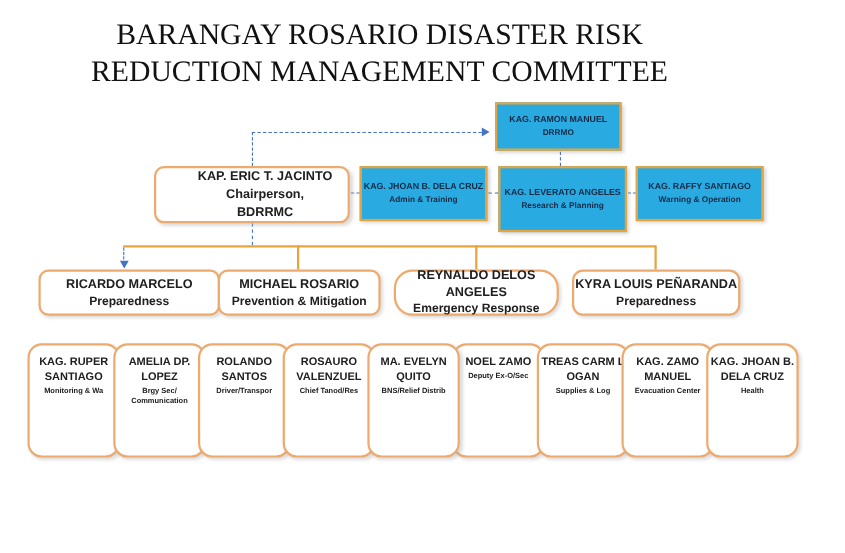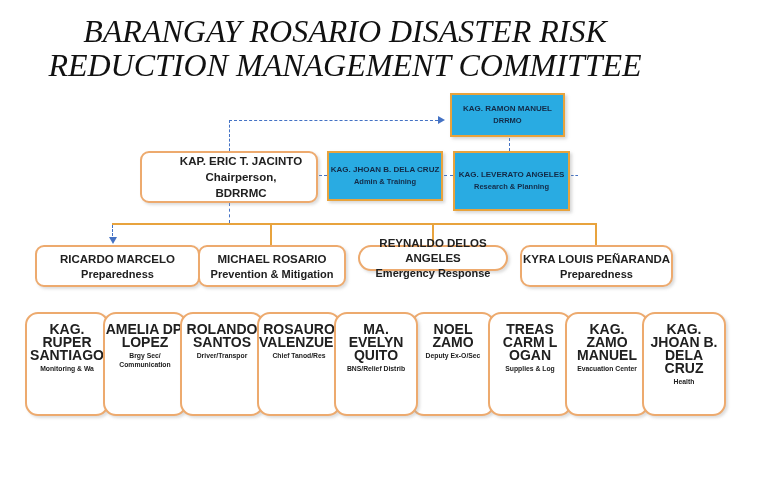--- a/index.html
+++ b/index.html
@@ -3,22 +3,22 @@
 <meta charset="utf-8">
 <style>
   html,body{margin:0;padding:0;background:#fff;}
   #stage{
     position:relative;width:768px;height:503px;background:#ffffff;
     font-family:"Liberation Sans",sans-serif;overflow:hidden;
   }
   
   #title{
     position:absolute;top:14px;left:0;width:690px;text-align:center;
-    font-family:"Liberation Serif",serif;font-size:32px;color:#111;
-    line-height:34px;font-weight:400;font-style:italic;
+    font-family:"Liberation Serif",serif;font-size:27px;color:#111;
+    line-height:34px;font-weight:400;
   }
   
   .node{position:absolute;box-sizing:border-box;text-align:center;}
   
   .blue-box{
     background:#29ABE2;border:2px solid #E8A33D;color:#132A47;
     box-shadow:2px 2px 3px rgba(140,140,140,.35);
     display:flex;flex-direction:column;justify-content:center;align-items:center;
   }
   .blue-box .bname{font-size:8px;font-weight:bold;line-height:10px;}
@@ -33,21 +33,21 @@
   .white-box .wrole{font-size:11px;font-weight:bold;line-height:14px;}
   
   #chairperson .wname,#chairperson .wrole{line-height:16px;padding-left:24px;}
   
   .member{
     position:absolute;top:312px;width:84px;height:104px;box-sizing:border-box;
     background:#ffffff;border:2px solid #EDAA6E;border-radius:13px;color:#202020;
     text-align:center;padding-top:9px;
     box-shadow:2px 2px 3px rgba(170,170,170,.4);
   }
-  .member .mname{font-size:14px;font-weight:bold;line-height:13px;}
+  .member .mname{font-size:10px;font-weight:bold;line-height:13px;}
   .member .mrole{font-size:6.8px;font-weight:bold;line-height:9px;margin-top:2px;}
   
   .vdash{position:absolute;width:0;border-left:1px dashed #4472C4;}
   .hdash{position:absolute;height:0;border-top:1px dashed #4472C4;}
   .hsolid{position:absolute;height:0;border-top:2px solid #E8A33D;}
   .vsolid{position:absolute;width:0;border-left:2px solid #E8A33D;}
   .arrow-right{
     position:absolute;width:0;height:0;
     border-top:4px solid transparent;border-bottom:4px solid transparent;
     border-left:7px solid #4472C4;
@@ -95,30 +95,34 @@
   </div>
 
   <div class="node blue-box" style="left:327px;top:151px;width:116px;height:50px;">
     <div class="bname">KAG. JHOAN B. DELA CRUZ</div>
     <div class="brole">Admin &amp; Training</div>
   </div>
   <div class="node blue-box" style="left:453px;top:151px;width:117px;height:60px;">
     <div class="bname">KAG. LEVERATO ANGELES</div>
     <div class="brole">Research &amp; Planning</div>
   </div>
+  <div class="node blue-box" style="left:578px;top:151px;width:116px;height:50px;">
+    <div class="bname">KAG. RAFFY SANTIAGO</div>
+    <div class="brole">Warning &amp; Operation</div>
+  </div>
 
   <div class="node white-box" style="left:35px;top:245px;width:165px;height:42px;">
     <div class="wname">RICARDO MARCELO</div>
     <div class="wrole">Preparedness</div>
   </div>
   <div class="node white-box" style="left:198px;top:245px;width:148px;height:42px;">
     <div class="wname">MICHAEL ROSARIO</div>
     <div class="wrole">Prevention &amp; Mitigation</div>
   </div>
-  <div class="node white-box" style="left:358px;top:245px;width:150px;height:26px;border-radius:17px;">
+  <div class="node white-box" style="left:358px;top:245px;width:150px;height:42px;border-radius:17px;">
     <div class="wname">REYNALDO DELOS ANGELES</div>
     <div class="wrole">Emergency Response</div>
   </div>
   <div class="node white-box" style="left:520px;top:245px;width:153px;height:42px;border-radius:10px;">
     <div class="wname">KYRA LOUIS PEÑARANDA</div>
     <div class="wrole">Preparedness</div>
   </div>
 
   <div class="member" style="left:25px;">
     <div class="mname">KAG. RUPER SANTIAGO</div>

